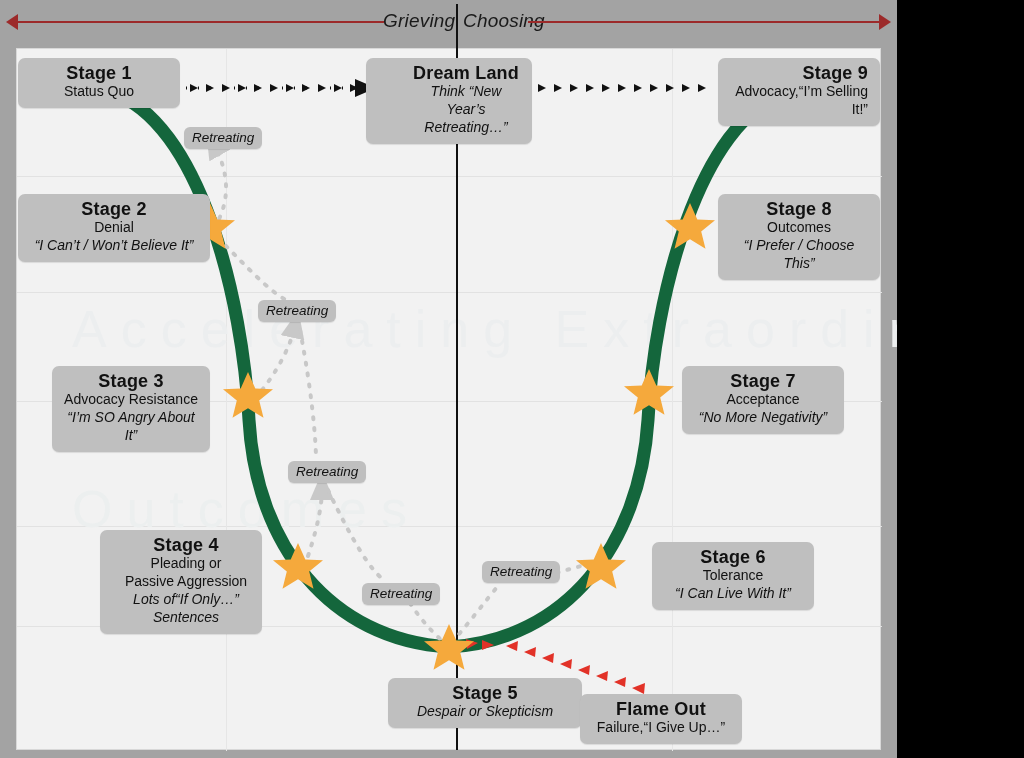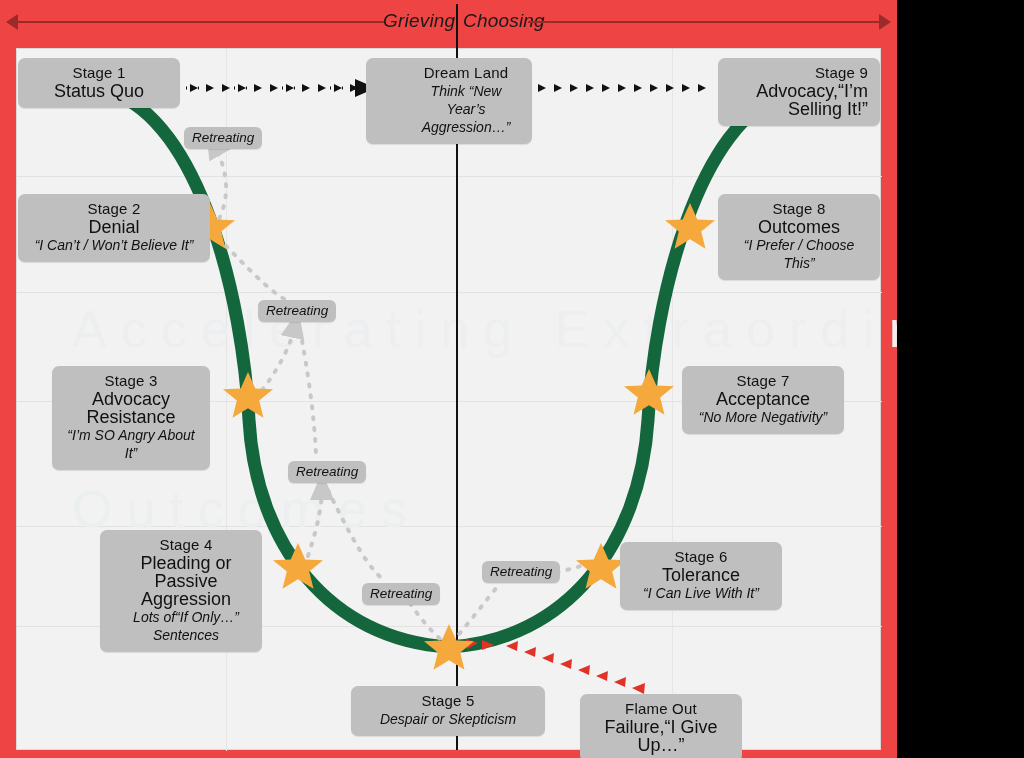--- a/index.html
+++ b/index.html
@@ -1,19 +1,19 @@
 <!DOCTYPE html>
 <html><head>
 <meta charset="utf-8">
 <title>Change Curve Diagram</title>
 <style>
   html,body{margin:0;padding:0;background:#000;}
   body{font-family:"Liberation Sans", sans-serif;}
   #root{position:relative;width:1024px;height:758px;background:#000;overflow:hidden;}
-  #canvas{position:absolute;left:0;top:0;width:897px;height:758px;background:#ef4444;}
+  #canvas{position:absolute;left:0;top:0;width:897px;height:758px;background:#a3a3a3;}
 
   
   .hdr{position:absolute;left:0;top:0;width:897px;height:44px;}
   .hdr-line{position:absolute;top:21px;height:2px;background:#9c2a2a;}
   .hdr-left{left:14px;width:370px;}
   .hdr-right{left:528px;width:355px;}
   .arrow-l{position:absolute;top:14px;left:6px;width:0;height:0;
     border-top:8px solid transparent;border-bottom:8px solid transparent;border-right:12px solid #9c2a2a;}
   .arrow-r{position:absolute;top:14px;left:879px;width:0;height:0;
     border-top:8px solid transparent;border-bottom:8px solid transparent;border-left:12px solid #9c2a2a;}
@@ -33,22 +33,22 @@
   
   .wm{position:absolute;font-size:52px;letter-spacing:14px;color:#e7e9ea;
     font-family:"Liberation Sans", sans-serif;white-space:nowrap;user-select:none;}
   .wm1{left:55px;top:250px;color:#eceeef;}
   .wm2{left:55px;top:430px;color:#ecefef;}
 
   
   .box{position:absolute;background:#bfbfbf;border-radius:7px;
     padding:6px 12px 8px 12px;text-align:center;color:#111;box-sizing:border-box;
     box-shadow:0 1px 1px rgba(0,0,0,.10);}
-  .box .t{font-weight:normal;font-size:15px;line-height:18px;letter-spacing:.2px;}
-  .box .s{font-size:18px;line-height:18px;}
+  .box .t{font-weight:bold;font-size:18px;line-height:18px;letter-spacing:.2px;}
+  .box .s{font-size:14px;line-height:18px;}
   .box .q{font-size:14px;line-height:18px;font-style:italic;}
 
   .retreat{position:absolute;background:#bfbfbf;border-radius:6px;
     padding:3px 8px 4px 8px;font-style:italic;font-size:13.5px;color:#111;
     box-shadow:0 1px 1px rgba(0,0,0,.10);white-space:nowrap;}
 
   svg.layer{position:absolute;left:0;top:0;width:897px;height:758px;overflow:visible;}
   .black-right{position:absolute;left:897px;top:0;width:127px;height:758px;background:#000;}
 </style>
 </head>
@@ -196,26 +196,26 @@
       <div class="q">“I’m SO Angry About It”</div>
     </div>
 
     <div class="box" style="left:100px;top:530px;width:162px;padding-left:22px;">
       <div class="t">Stage 4</div>
       <div class="s">Pleading or</div>
       <div class="s">Passive Aggression</div>
       <div class="q">Lots of“If Only…” Sentences</div>
     </div>
 
-    <div class="box" style="left:351px;top:678px;width:194px;margin-top:8px;">
+    <div class="box" style="left:388px;top:678px;width:194px;">
       <div class="t">Stage 5</div>
       <div class="q">Despair or Skepticism</div>
     </div>
 
-    <div class="box" style="left:620px;top:542px;width:162px;">
+    <div class="box" style="left:652px;top:542px;width:162px;">
       <div class="t">Stage 6</div>
       <div class="s">Tolerance</div>
       <div class="q">“I Can Live With It”</div>
     </div>
 
     <div class="box" style="left:682px;top:366px;width:162px;">
       <div class="t">Stage 7</div>
       <div class="s">Acceptance</div>
       <div class="q">“No More Negativity”</div>
     </div>
@@ -227,21 +227,21 @@
     </div>
 
     <div class="box" style="left:718px;top:58px;width:162px;text-align:right;">
       <div class="t">Stage 9</div>
       <div class="s">Advocacy,“I’m Selling It!”</div>
     </div>
 
     <div class="box" style="left:366px;top:58px;width:166px;padding-left:46px;">
       <div class="t">Dream Land</div>
       <div class="q">Think “New Year’s</div>
-      <div class="q">Aggression…”</div>
+      <div class="q">Retreating…”</div>
     </div>
 
     <div class="box" style="left:580px;top:694px;width:162px;">
       <div class="t">Flame Out</div>
       <div class="s">Failure,“I Give Up…”</div>
     </div>
 
     <div class="retreat" style="left:184px;top:127px;">Retreating</div>
     <div class="retreat" style="left:258px;top:300px;">Retreating</div>
     <div class="retreat" style="left:288px;top:461px;">Retreating</div>

